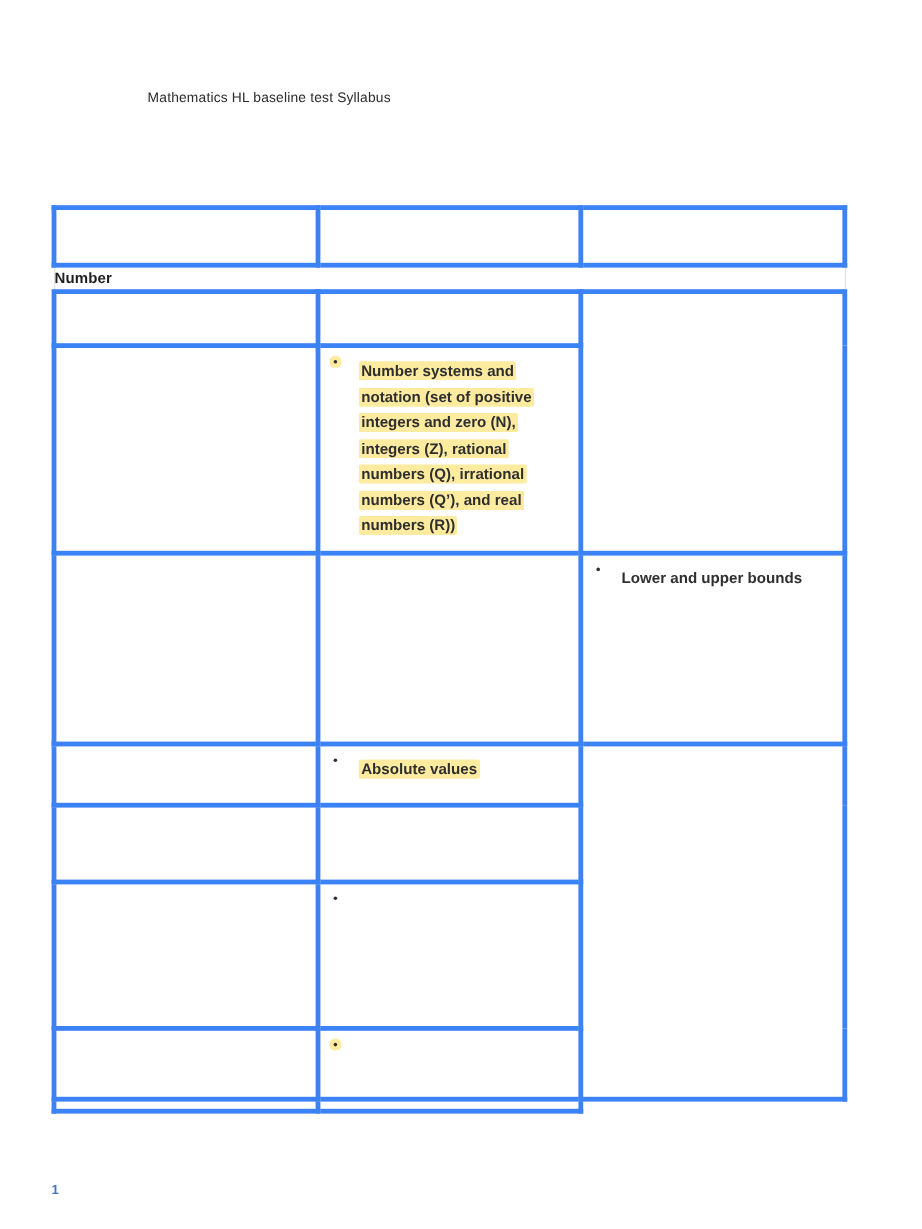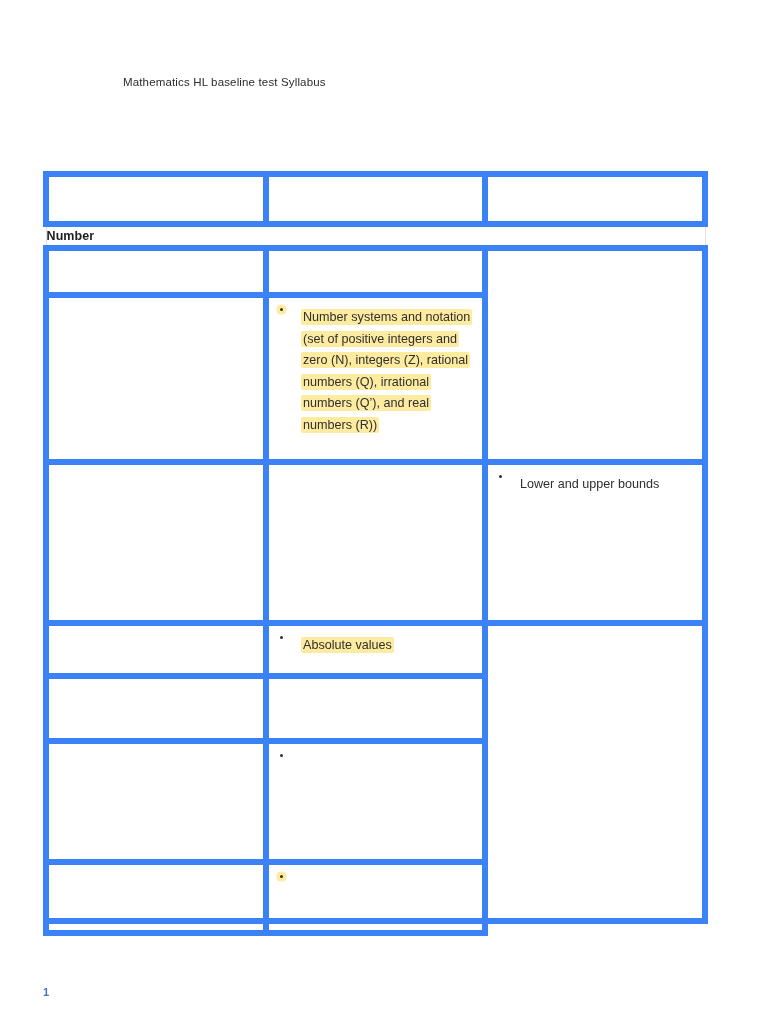--- a/index.html
+++ b/index.html
@@ -38,21 +38,21 @@
   
   .syllabus-table {
     position: absolute;
     left: 43px;
     top: 171px;
     width: 659px;
     border-collapse: collapse;
     table-layout: fixed;
   }
   .syllabus-table td {
-    border: 6px solid #3b82f6;
+    border: 4px solid #3b82f6;
     vertical-align: top;
     padding: 0;
     background: #ffffff;
   }
   .col-a { width: 220px; }
   .col-b { width: 219px; }
   .col-c { width: 220px; }
 
   .cell-pad {
     padding: 9px 10px 9px 8px;
@@ -77,20 +77,21 @@
     margin: 0;
     padding: 0;
     list-style: none;
   }
   .bullet-item {
     position: relative;
     padding-left: 24px;
     font-size: 12.6px;
     line-height: 21.5px;
     color: #2f2f2f;
+    font-weight: bold;
   }
   .bullet-dot {
     position: absolute;
     left: 3px;
     top: 1px;
     width: 3px;
     height: 3px;
     border-radius: 50%;
     background: #2f2f2f;
     display: block;

